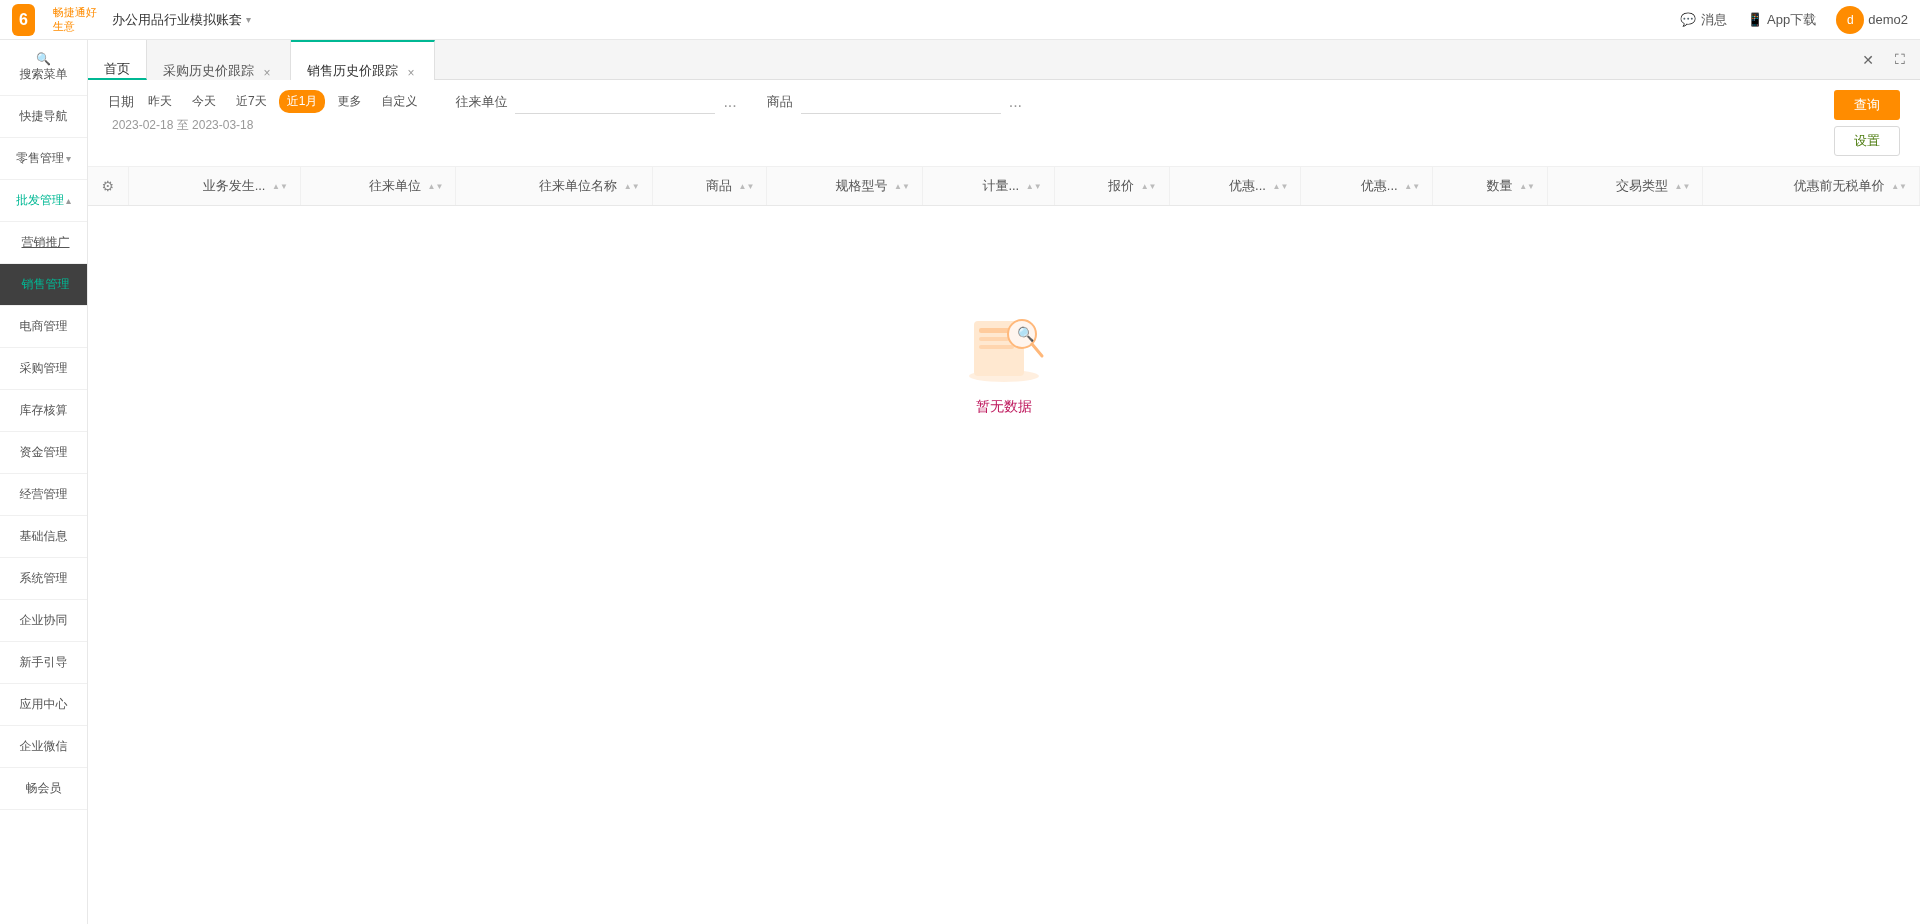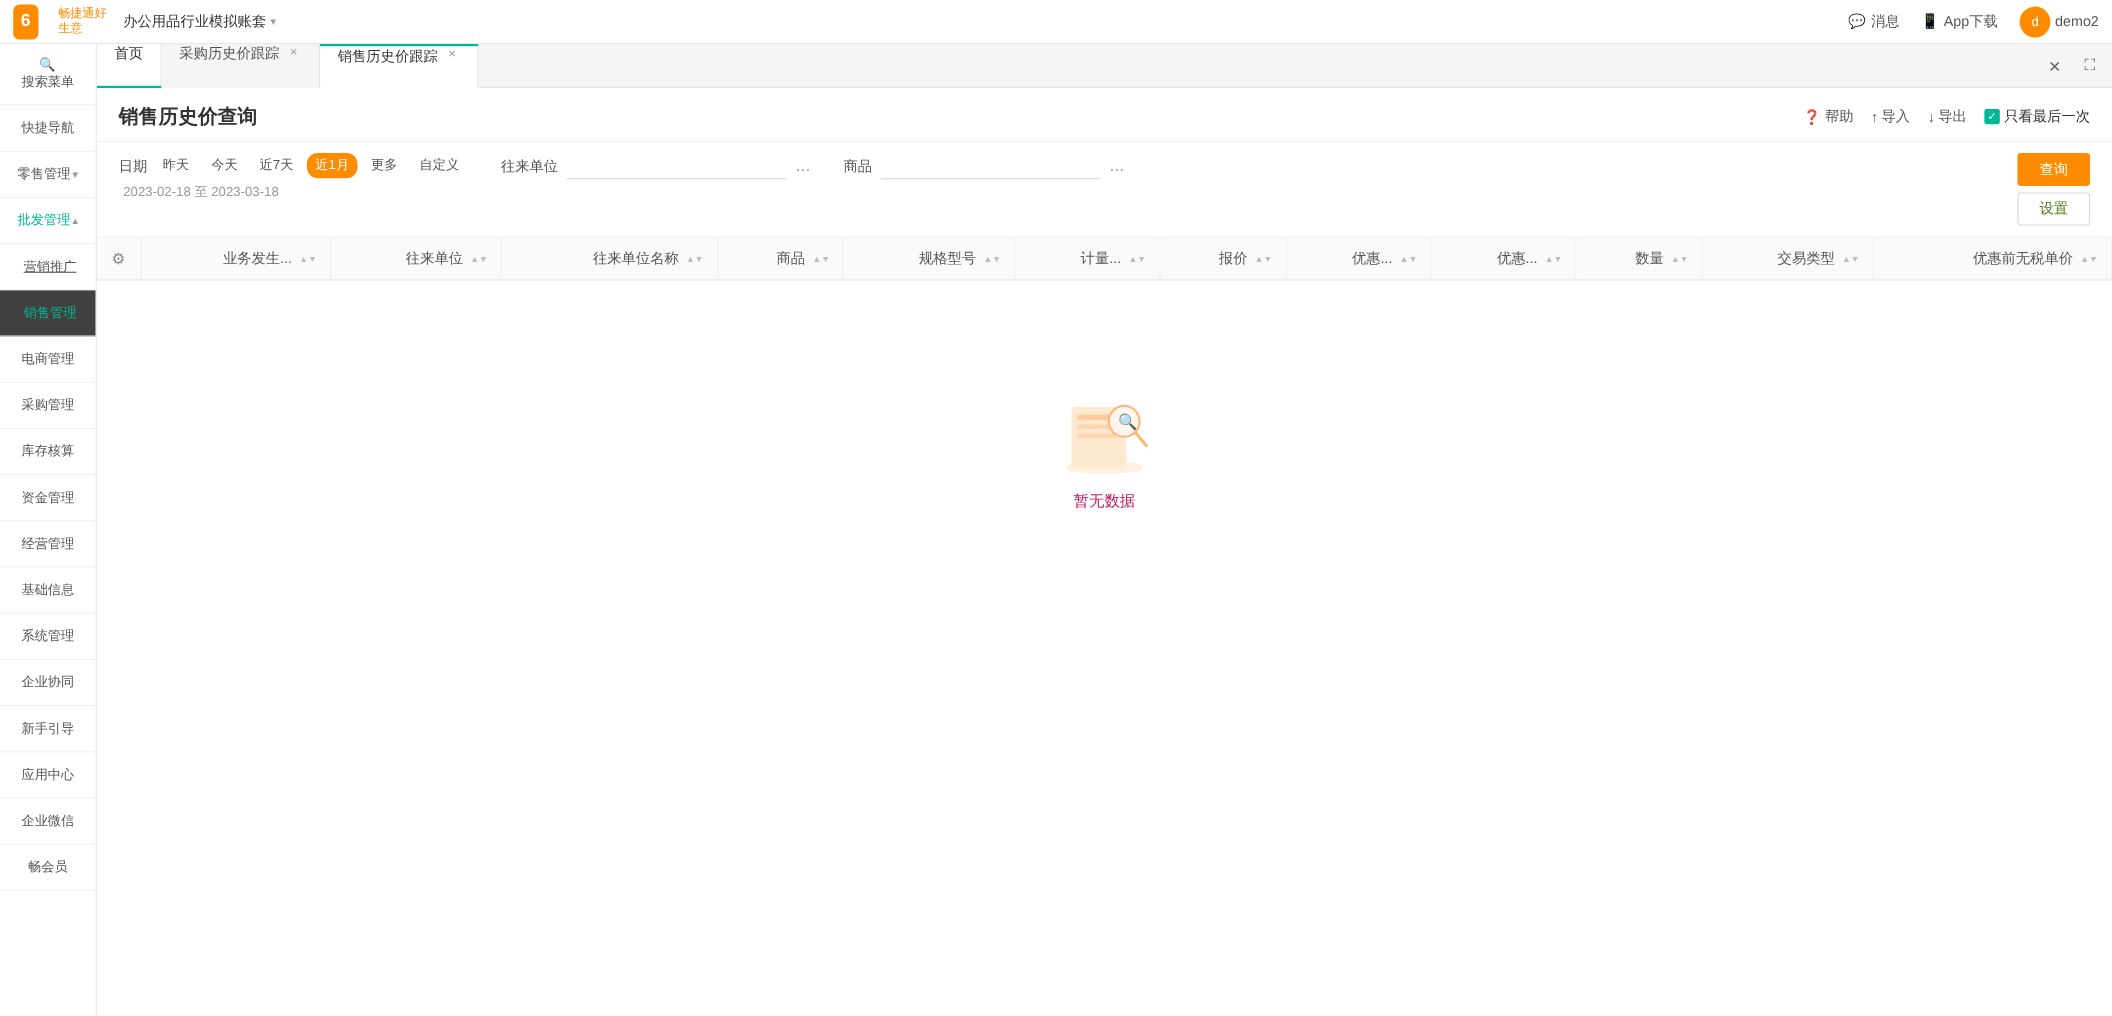--- a/index.html
+++ b/index.html
@@ -25,21 +25,21 @@
     .sidebar-item { padding: 12px 4px; text-align: center; cursor: pointer; font-size: 12px; color: #555; border-bottom: 1px solid #f0f0f0; }
     .sidebar-item.active { color: #00b894; }
     .sidebar-item.has-sub { display: flex; align-items: center; justify-content: center; gap: 2px; }
     .sub-arrow { font-size: 10px; color: #999; }
 
     
     .content-area { flex: 1; display: flex; flex-direction: column; overflow: hidden; }
 
     
     .tab-bar { height: 40px; background: #f5f5f5; display: flex; align-items: center; padding: 0 0; border-bottom: 1px solid #e0e0e0; flex-shrink: 0; }
-    .tab { height: 40px; display: flex; align-items: flex-start; gap: 6px; padding: 0 16px; cursor: pointer; font-size: 13px; color: #555; border-right: 1px solid #e0e0e0; background: #f5f5f5; }
+    .tab { height: 40px; display: flex; align-items: flex-end; gap: 6px; padding: 0 16px; cursor: pointer; font-size: 13px; color: #555; border-right: 1px solid #e0e0e0; background: #f5f5f5; }
     .tab.home { background: #fff; color: #333; border-bottom: 2px solid #00b894; }
     .tab.active { background: #fff; color: #333; }
     .tab .close-btn { font-size: 12px; color: #999; cursor: pointer; width: 14px; height: 14px; display: flex; align-items: center; justify-content: center; border-radius: 50%; }
     .tab-actions { margin-left: auto; display: flex; align-items: center; gap: 8px; padding-right: 8px; }
     .tab-action-btn { width: 24px; height: 24px; display: flex; align-items: center; justify-content: center; cursor: pointer; color: #666; font-size: 14px; }
 
     
     .page-content { flex: 1; background: #fff; overflow: hidden; display: flex; flex-direction: column; }
     .page-title { font-size: 18px; font-weight: 600; color: #333; }
     .action-link { font-size: 13px; color: #555; cursor: pointer; display: flex; align-items: center; gap: 3px; }
@@ -186,43 +186,20 @@
         <span class="close-btn">×</span>
       </div>
       <div class="tab-actions">
         <div class="tab-action-btn">✕</div>
         <div class="tab-action-btn">⛶</div>
       </div>
     </div>
 
     <div class="page-content">
 
-      <div class="page-header-row">
-        <h2 class="page-title">销售历史价查询</h2>
-        <div class="header-right">
-          <div class="action-link">
-            <span>❓</span>
-            <span>帮助</span>
-          </div>
-          <div class="action-link">
-            <span>↑</span>
-            <span>导入</span>
-          </div>
-          <div class="action-link">
-            <span>↓</span>
-            <span>导出</span>
-          </div>
-          <div class="checkbox-label">
-            <div class="checkbox-box">
-              <span class="check">✓</span>
-            </div>
-            <span>只看最后一次</span>
-          </div>
-        </div>
-      </div>
 
       <div class="top-filter">
         <div class="top-filter-left">
           <div class="date-row">
             <span class="filter-label">日期</span>
             <div class="date-btns">
               <span class="date-btn">昨天</span>
               <span class="date-btn">今天</span>
               <span class="date-btn">近7天</span>
               <span class="date-btn active">近1月</span>

